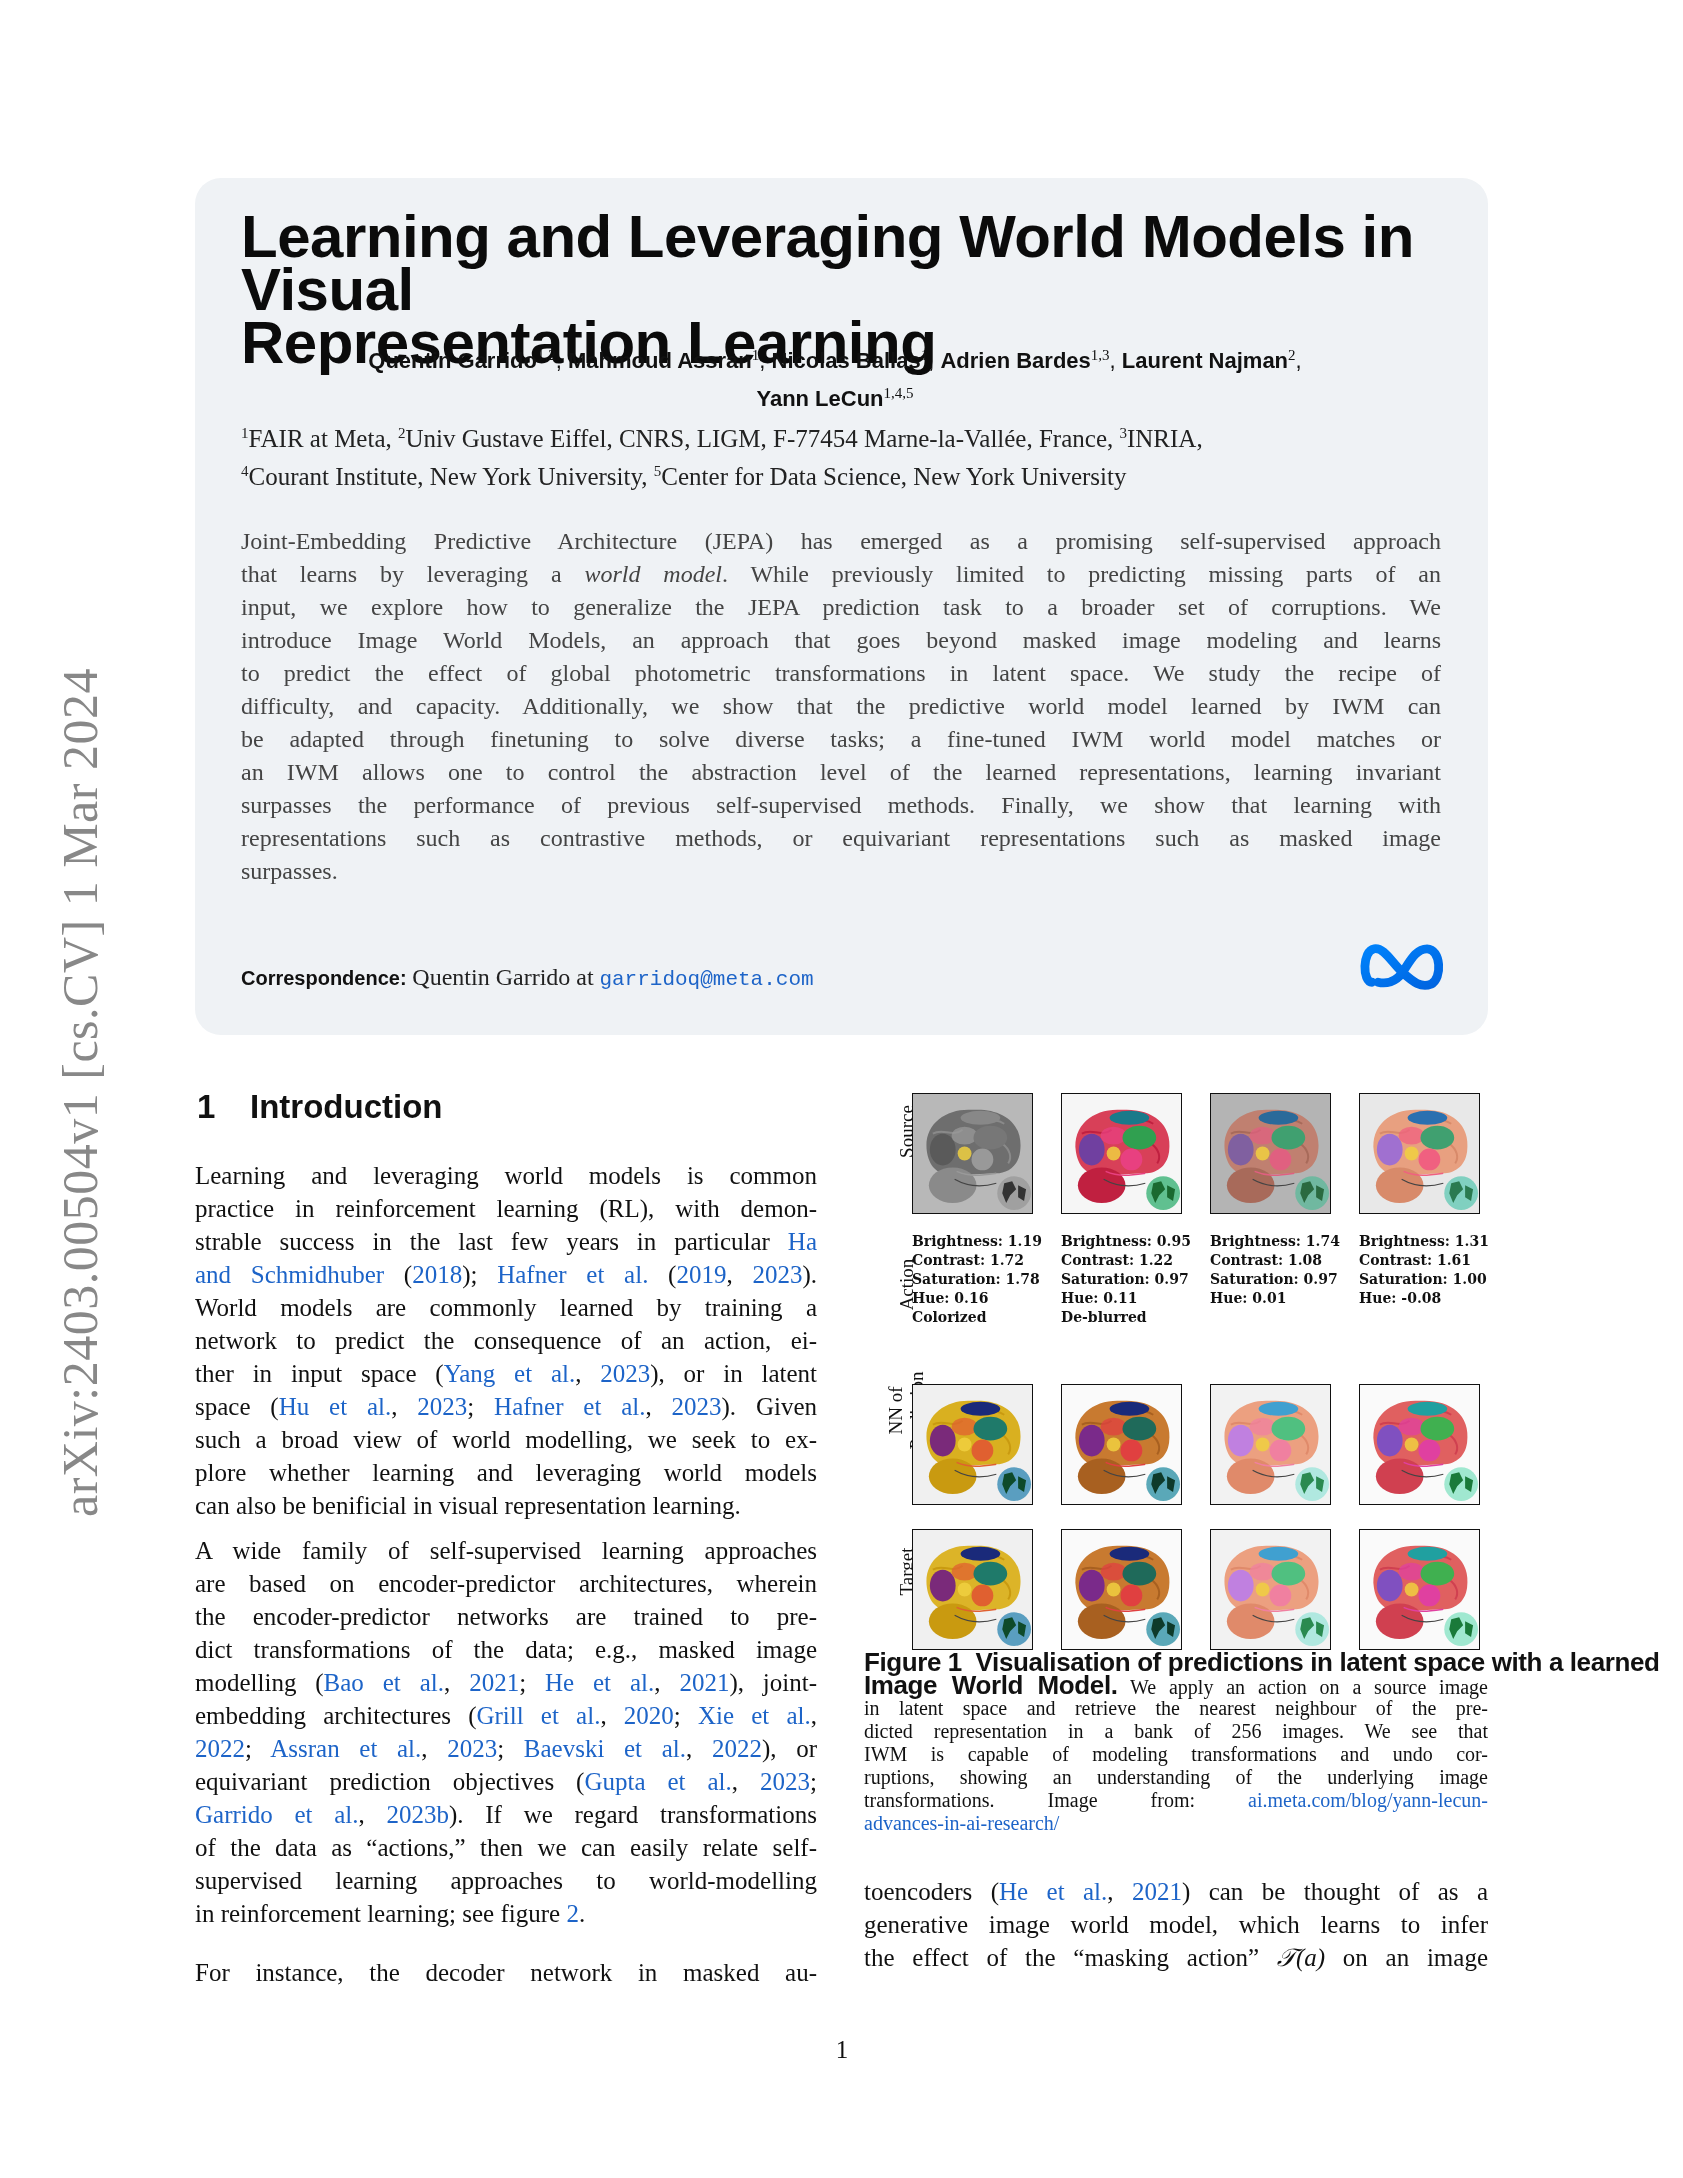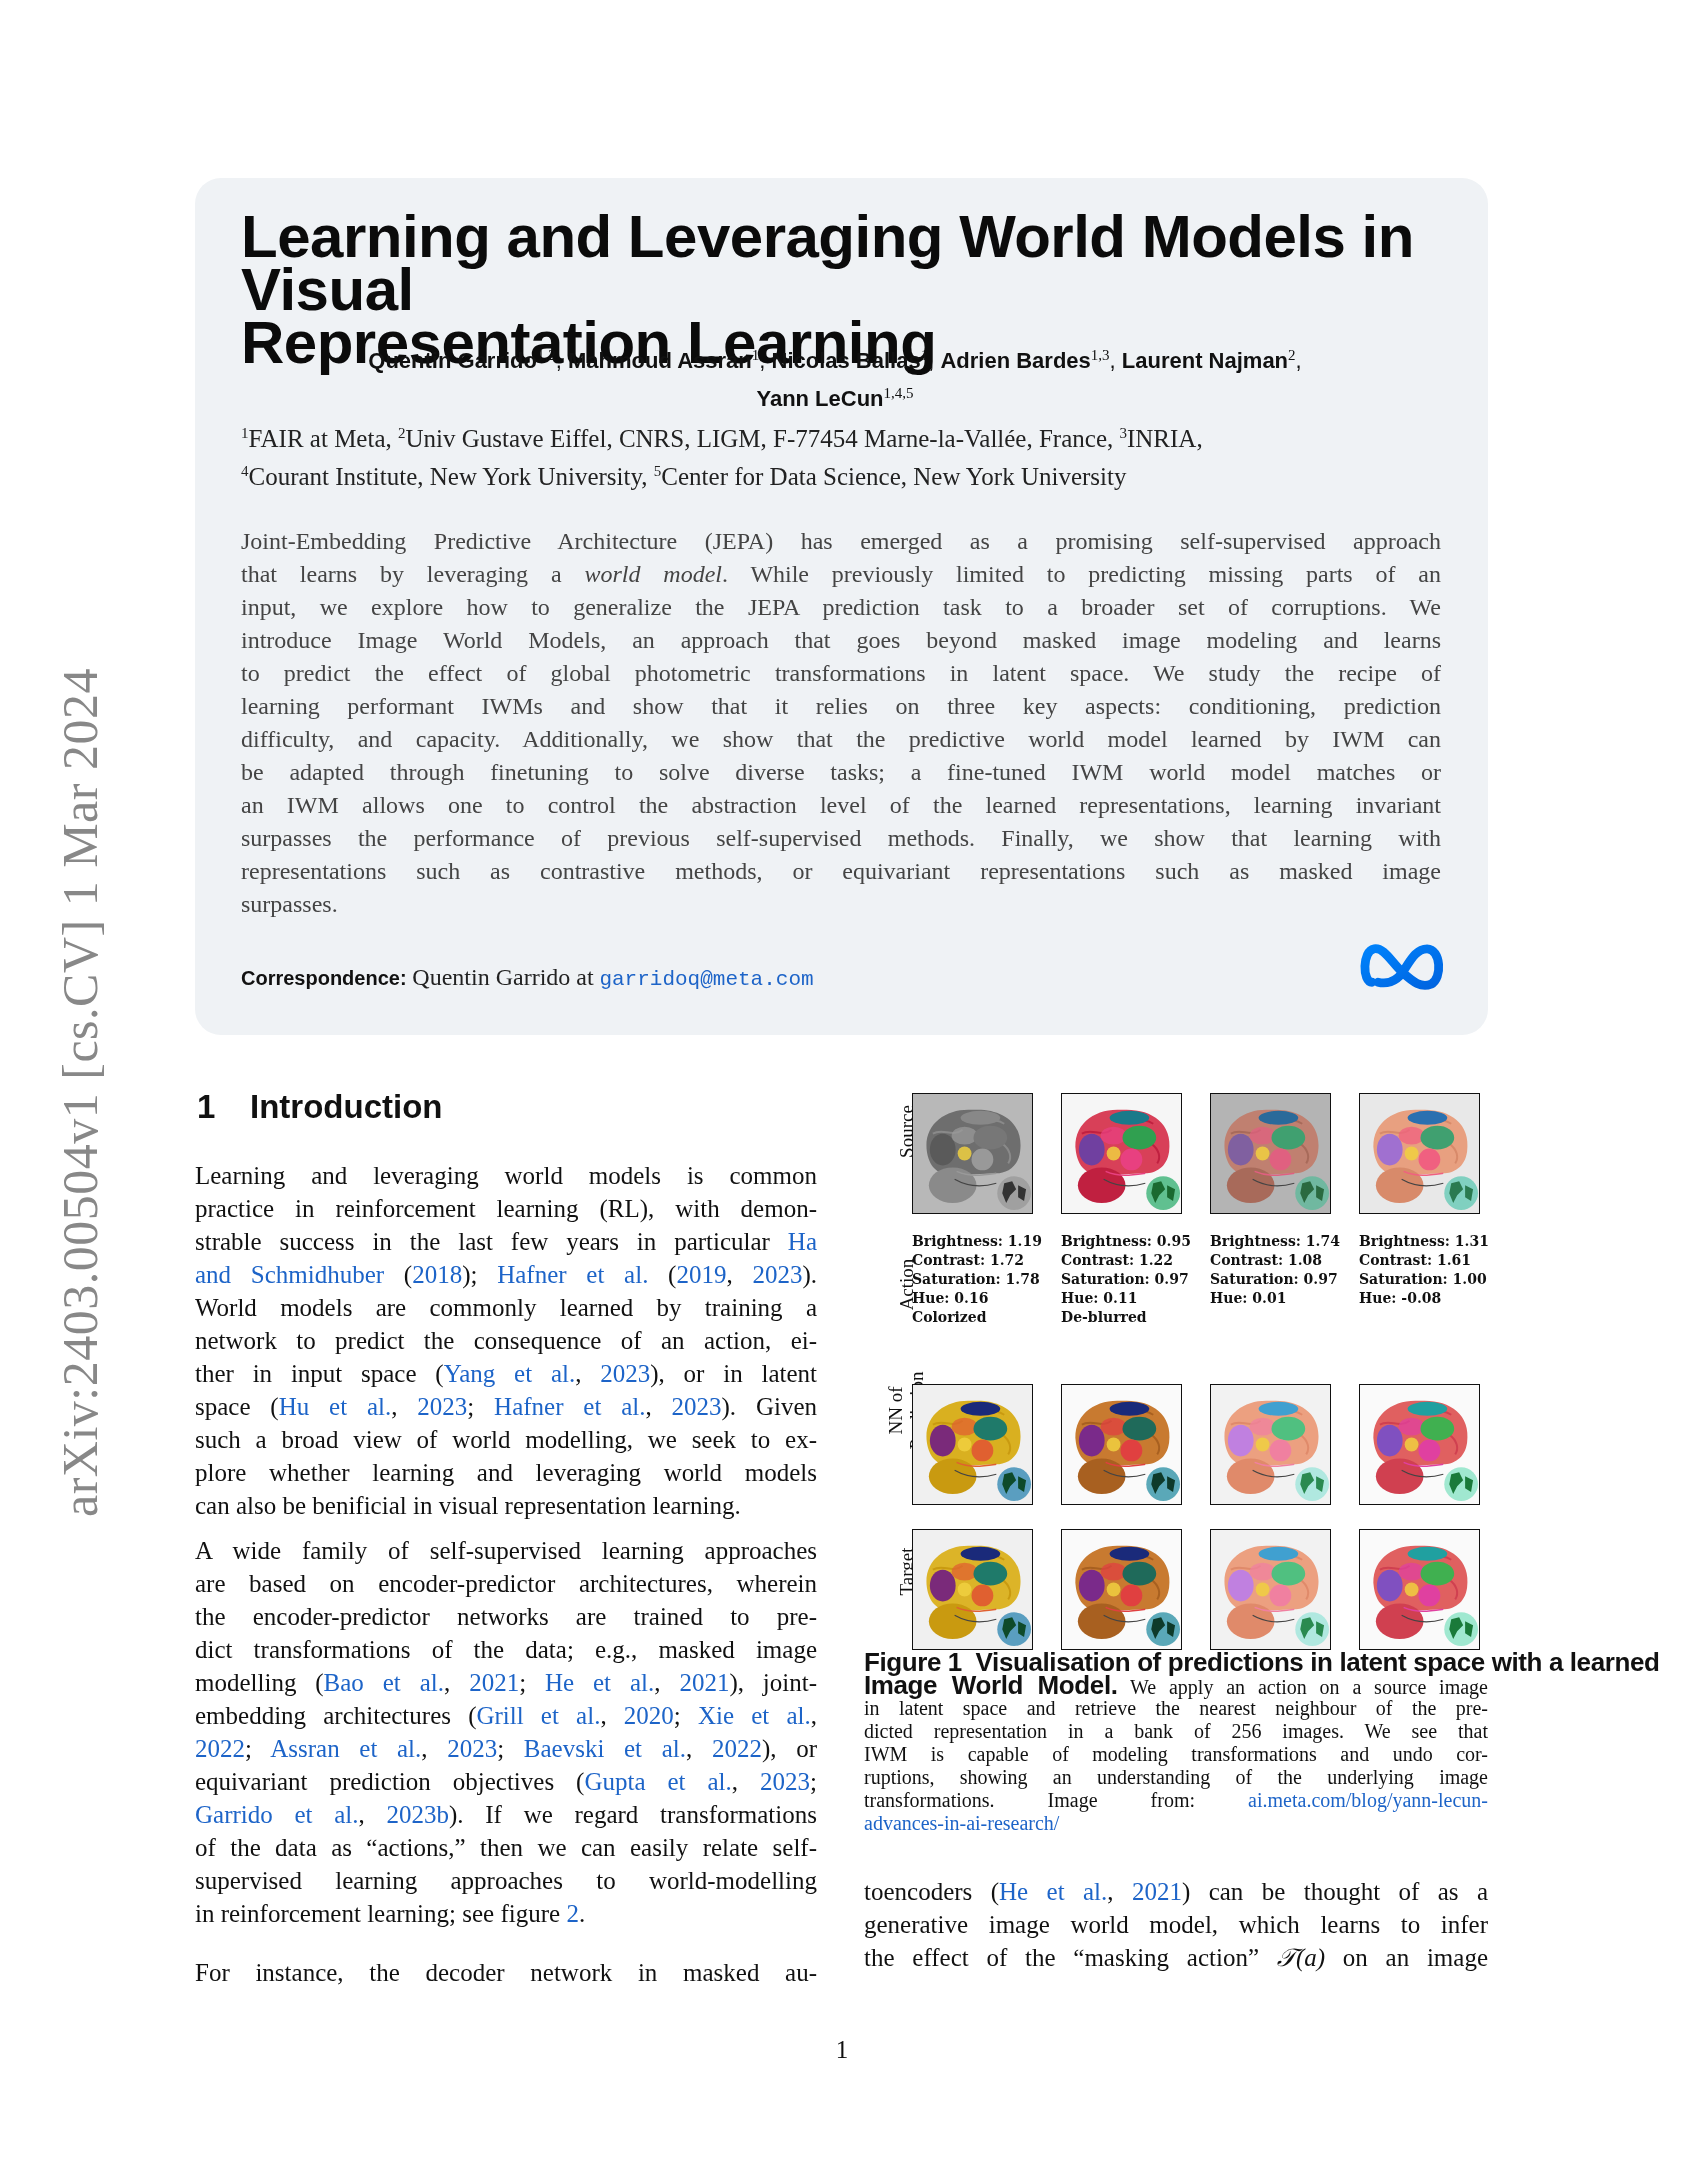--- a/index.html
+++ b/index.html
@@ -99,21 +99,20 @@
   <span>Representation Learning</span>
 </h1>
 <div id="authors"><span>Quentin Garrido</span><sup>1,2</sup><span style="font-weight: normal;">, </span><span>Mahmoud Assran</span><sup>1</sup><span style="font-weight: normal;">, </span><span>Nicolas Ballas</span><sup>1</sup><span style="font-weight: normal;">, </span><span>Adrien Bardes</span><sup>1,3</sup><span style="font-weight: normal;">, </span><span>Laurent Najman</span><sup>2</sup><span style="font-weight: normal;">, </span><br><span>Yann LeCun</span><sup>1,4,5</sup></div>
 <div id="affiliations"><sup>1</sup><span>FAIR at Meta, </span><sup>2</sup><span>Univ Gustave Eiffel, CNRS, LIGM, F-77454 Marne-la-Vallée, France, </span><sup>3</sup><span>INRIA,</span><br><sup>4</sup><span>Courant Institute, New York University, </span><sup>5</sup><span>Center for Data Science, New York University</span></div>
 <div id="abstract">
     <span class="line"><span>Joint-Embedding Predictive Architecture (JEPA) has emerged as a promising self-supervised approach</span></span>
     <span class="line"><span>that learns by leveraging a </span><em>world model</em><span>. While previously limited to predicting missing parts of an</span></span>
     <span class="line"><span>input, we explore how to generalize the JEPA prediction task to a broader set of corruptions. We</span></span>
     <span class="line"><span>introduce Image World Models, an approach that goes beyond masked image modeling and learns</span></span>
     <span class="line"><span>to predict the effect of global photometric transformations in latent space. We study the recipe of</span></span>
-    <span class="line"><span>learning performant IWMs and show that it relies on three key aspects: conditioning, prediction</span></span>
     <span class="line"><span>difficulty, and capacity. Additionally, we show that the predictive world model learned by IWM can</span></span>
     <span class="line"><span>be adapted through finetuning to solve diverse tasks; a fine-tuned IWM world model matches or</span></span>
     <span class="line"><span>an IWM allows one to control the abstraction level of the learned representations, learning invariant</span></span>
     <span class="line"><span>surpasses the performance of previous self-supervised methods. Finally, we show that learning with</span></span>
     <span class="line"><span>representations such as contrastive methods, or equivariant representations such as masked image</span></span>
     <span class="line last"><span>surpasses.</span></span>
   </div>
 <div id="correspondence">
   <span id="corr-label">Correspondence:</span>
   <span id="corr-name">Quentin Garrido at</span>

